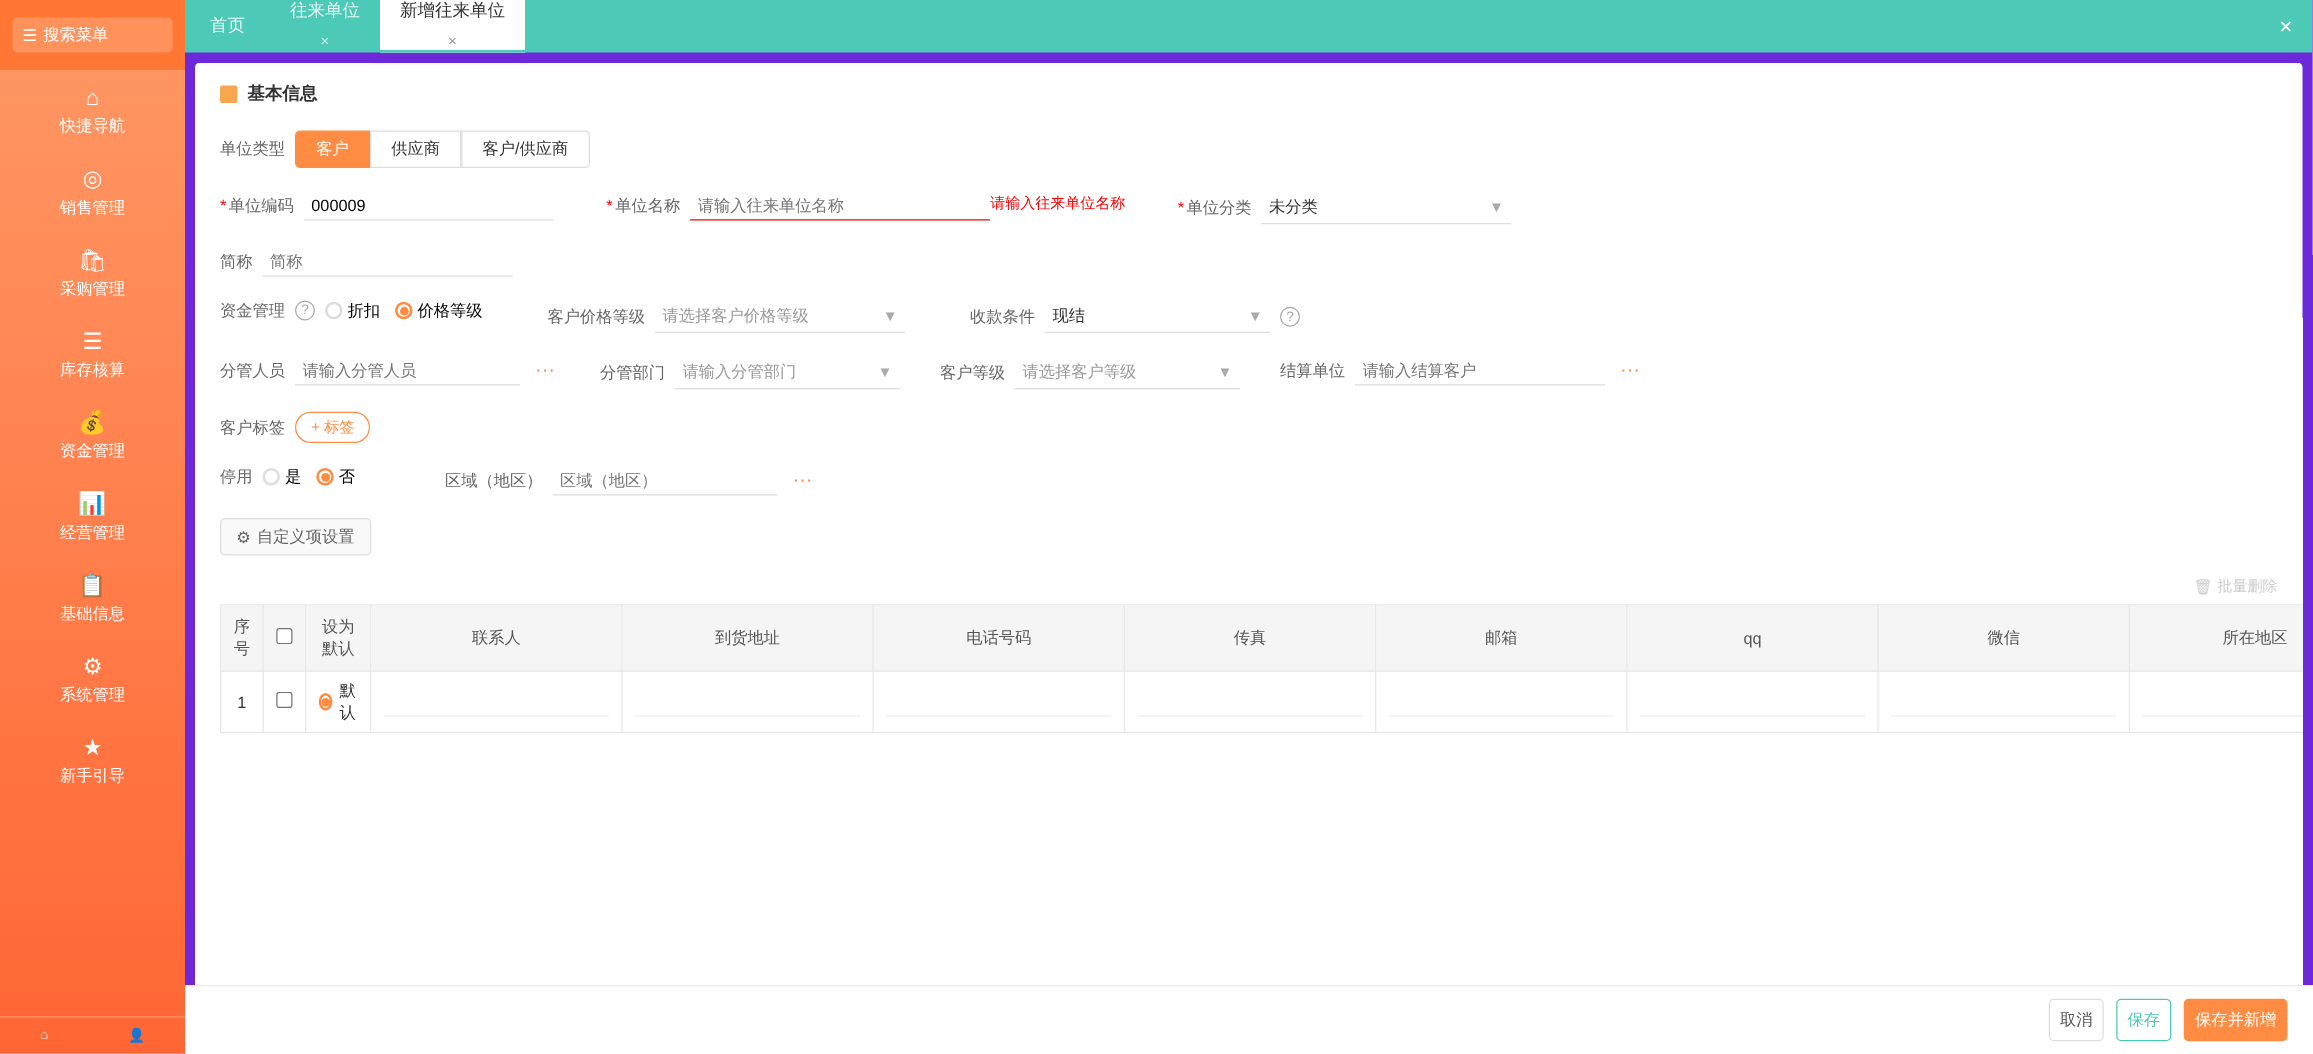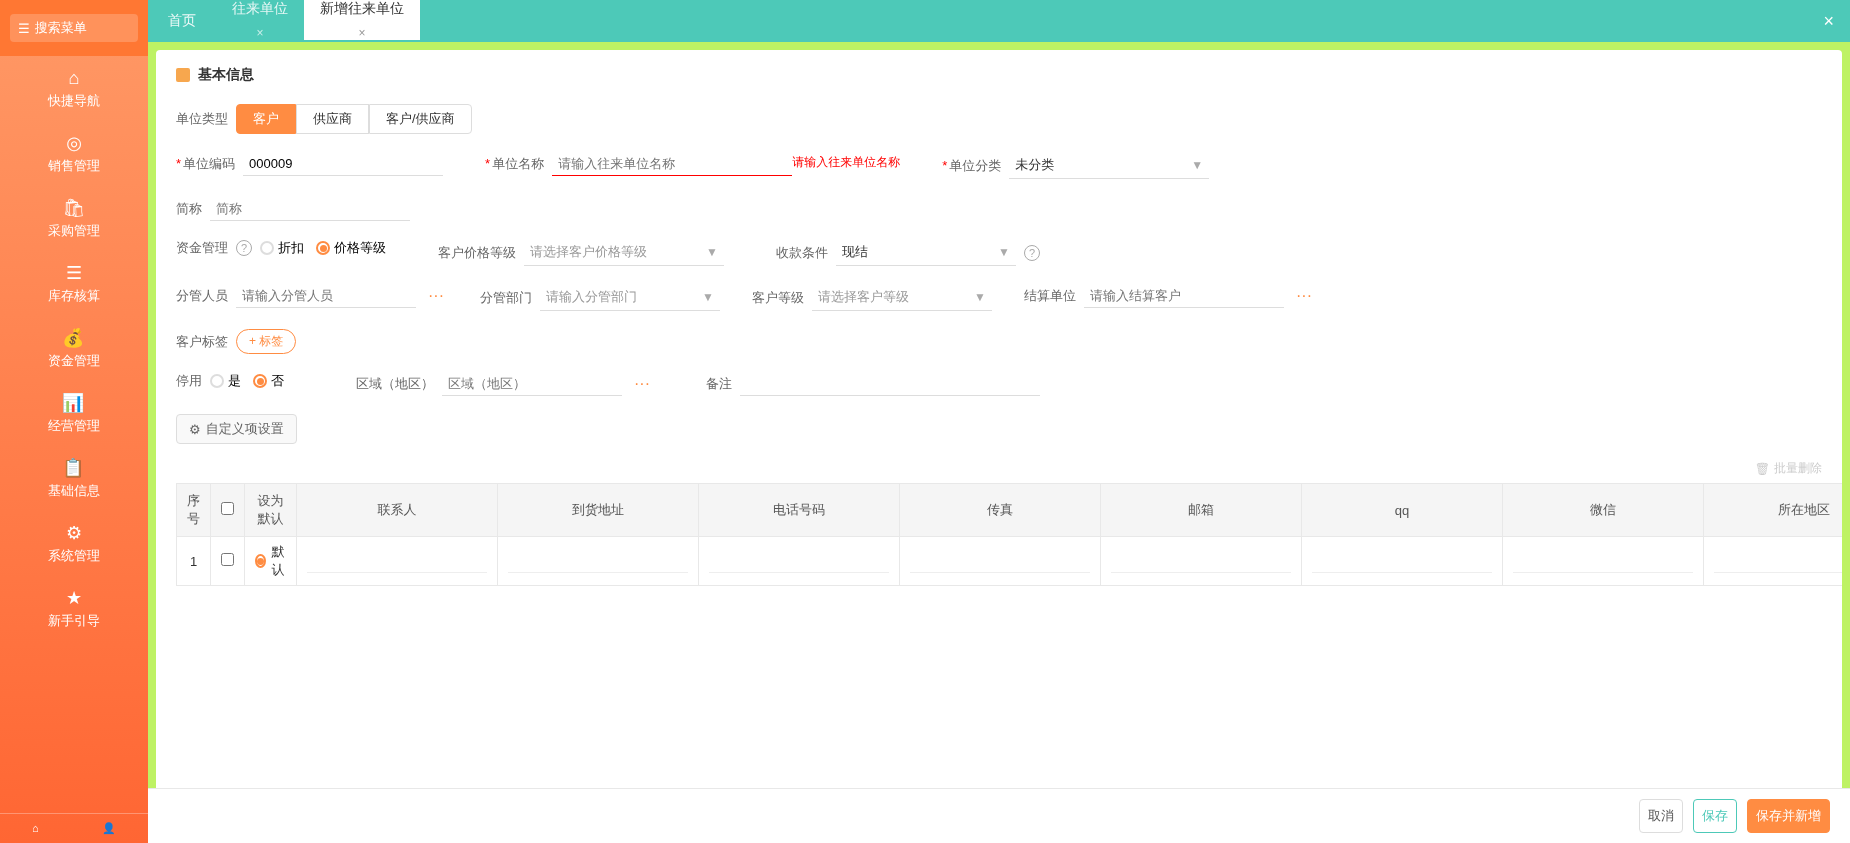--- a/index.html
+++ b/index.html
@@ -56,21 +56,21 @@
       flex-direction: column;
       align-items: center;
       cursor: pointer;
     }
 
     
     .main {
       flex: 1;
       display: flex;
       flex-direction: column;
-      background: #bef264;
+      background: #6d28d9;
       overflow: hidden;
     }
 
     
     .tab-bar {
       background: #4dc9b8;
       display: flex;
       align-items: center;
       height: 42px;
       padding-left: 0;
@@ -591,24 +591,20 @@
           <div class="radio-item">
             <div class="radio-circle checked"></div>
             <span>否</span>
           </div>
         </div>
       </div>
       <div class="form-group" style="margin-left:60px;">
         <span class="form-label">区域（地区）</span>
         <input class="form-input" type="text" style="width: 180px;" placeholder="区域（地区）">
         <span class="dots-btn">···</span>
-      </div>
-      <div class="form-group" style="margin-left:40px;">
-        <span class="form-label">备注</span>
-        <input class="form-input" type="text" style="width: 300px;">
       </div>
     </div>
 
 
     <div style="margin-top:16px;">
       <button class="custom-settings-btn">
         <span>⚙</span>
         <span>自定义项设置</span>
       </button>
     </div>

